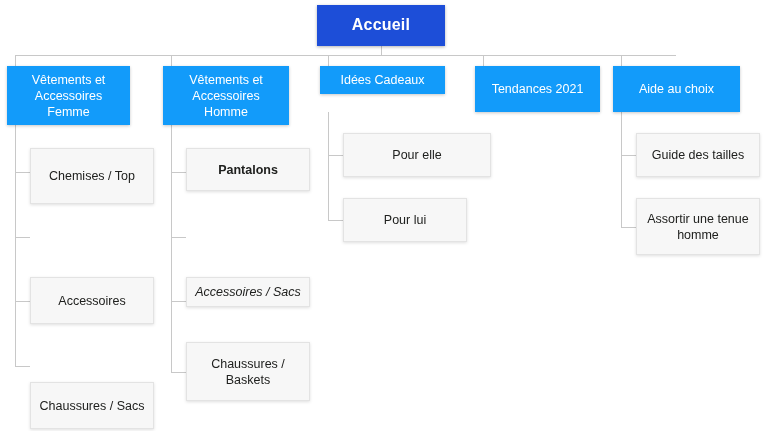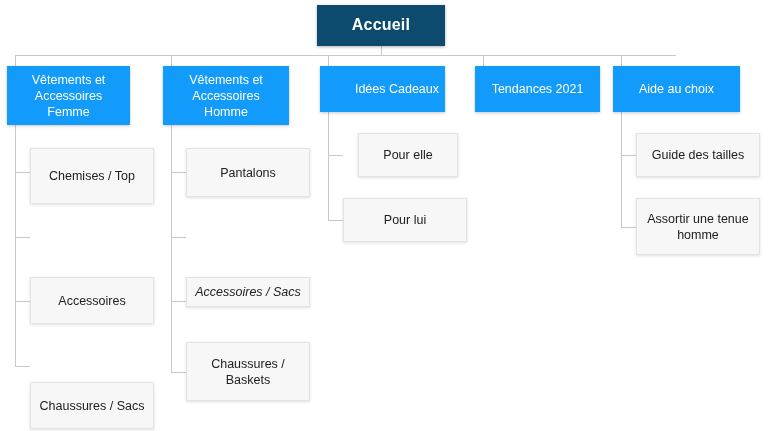--- a/index.html
+++ b/index.html
@@ -34,21 +34,21 @@
     box-sizing: border-box;
     display: flex;
     align-items: center;
     justify-content: center;
     text-align: center;
     z-index: 2;
     line-height: 1.28;
   }
 
   .node-root {
-    background: #0c4a6e;
+    background: #1d4ed8;
     color: #ffffff;
     font-size: 16px;
     font-weight: bold;
     letter-spacing: .2px;
     box-shadow: 0 1px 3px rgba(0,0,0,.30);
   }
 
   .node-cat {
     background: #129bfa;
     color: #ffffff;
@@ -96,40 +96,40 @@
     <div class="node node-leaf" style="left: 30px; top: 342px; width: 124px; height: 47px; margin-top: 40px;">
       <span class="label">Chaussures / Sacs</span>
     </div>
     <div class="conn v" style="left: 171px; top: 55px; height: 11px;"></div>
     <div class="node node-cat" style="left: 163px; top: 66px; width: 126px; height: 59px;">
       <span class="label">Vêtements et
 Accessoires Homme</span>
     </div>
     <div class="conn v" style="left: 171px; top: 125px; height: 247px;"></div>
     <div class="conn h" style="left: 171px; top: 172px; width: 15px;"></div>
-    <div class="node node-leaf" style="left: 186px; top: 148px; width: 124px; height: 49px;">
+    <div class="node node-leaf" style="left: 186px; top: 148px; width: 124px; height: 43px; font-weight: bold;">
       <span class="label">Pantalons</span>
     </div>
     <div class="conn h" style="left: 171px; top: 237px; width: 15px;"></div>
     <div class="conn h" style="left: 171px; top: 301px; width: 15px;"></div>
     <div class="node node-leaf" style="left: 186px; top: 277px; width: 124px; height: 30px; font-style: italic;">
       <span class="label">Accessoires / Sacs</span>
     </div>
     <div class="conn h" style="left: 171px; top: 372px; width: 15px;"></div>
     <div class="node node-leaf" style="left: 186px; top: 342px; width: 124px; height: 59px;">
       <span class="label">Chaussures /
 Baskets</span>
     </div>
     <div class="conn v" style="left: 328px; top: 55px; height: 11px;"></div>
-    <div class="node node-cat" style="left: 320px; top: 66px; width: 125px; height: 46px; justify-content: flex-end;">
+    <div class="node node-cat" style="left: 320px; top: 66px; width: 125px; height: 28px;">
       <span class="label">Idées Cadeaux</span>
     </div>
     <div class="conn v" style="left: 328px; top: 112px; height: 108px;"></div>
     <div class="conn h" style="left: 328px; top: 155px; width: 15px;"></div>
-    <div class="node node-leaf" style="left: 358px; top: 133px; width: 100px; height: 44px;">
+    <div class="node node-leaf" style="left: 343px; top: 133px; width: 148px; height: 44px;">
       <span class="label">Pour elle</span>
     </div>
     <div class="conn h" style="left: 328px; top: 220px; width: 15px;"></div>
     <div class="node node-leaf" style="left: 343px; top: 198px; width: 124px; height: 44px;">
       <span class="label">Pour lui</span>
     </div>
     <div class="conn v" style="left: 483px; top: 55px; height: 11px;"></div>
     <div class="node node-cat" style="left: 475px; top: 66px; width: 125px; height: 46px;">
       <span class="label">Tendances 2021</span>
     </div>

